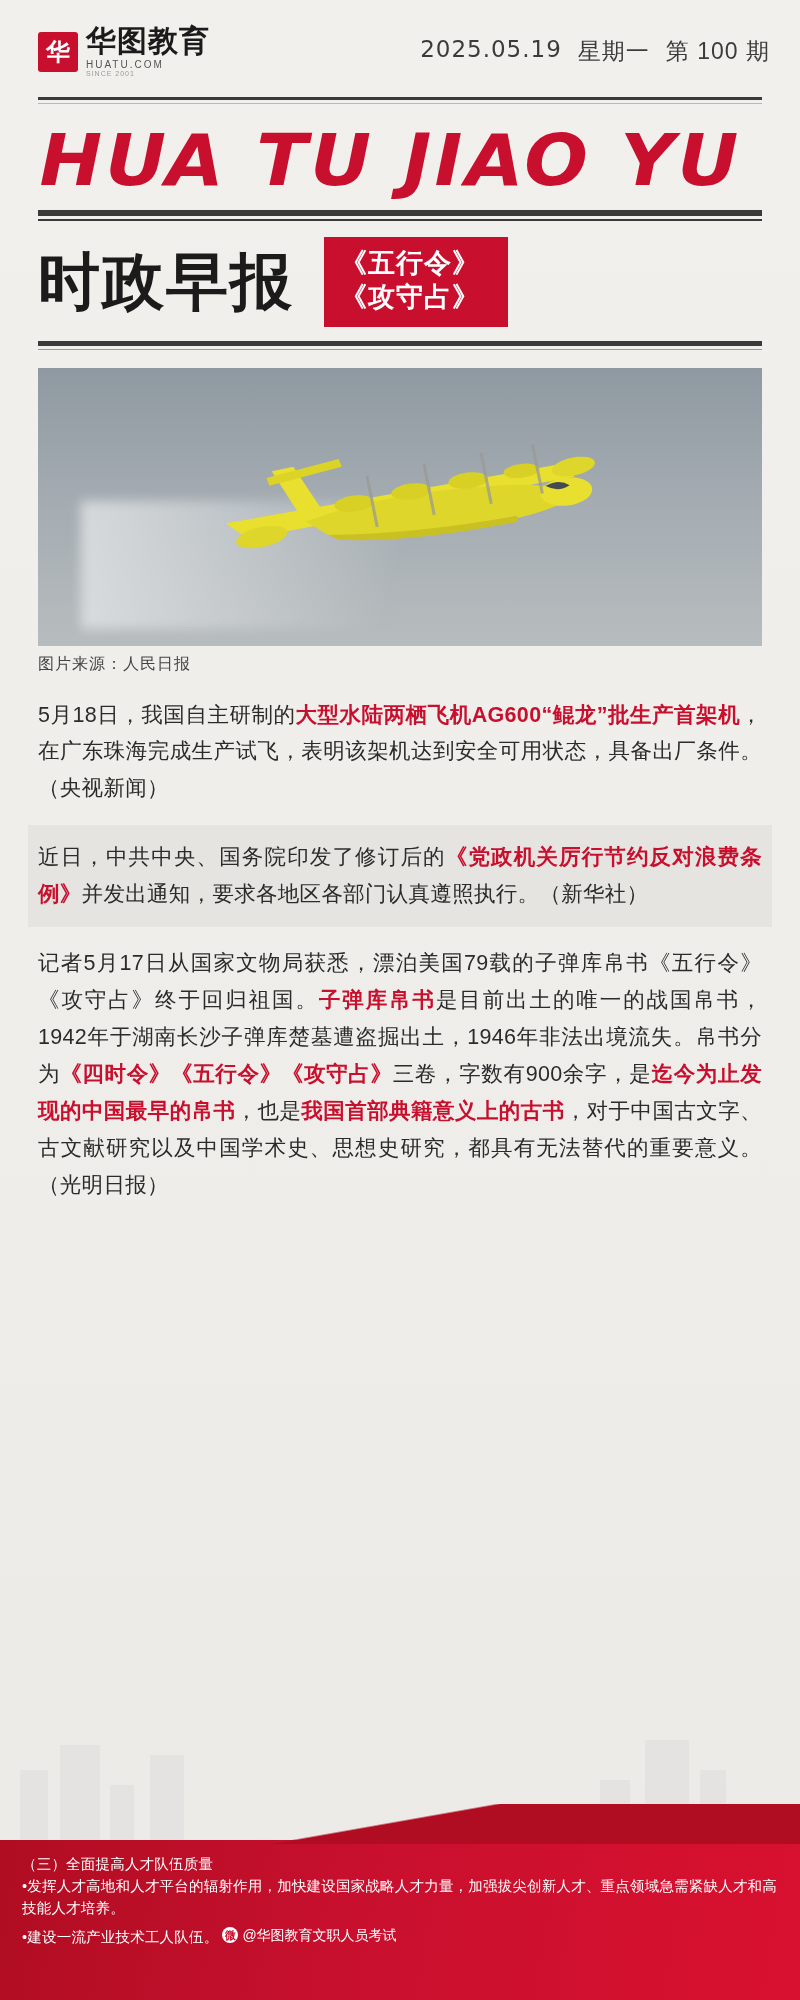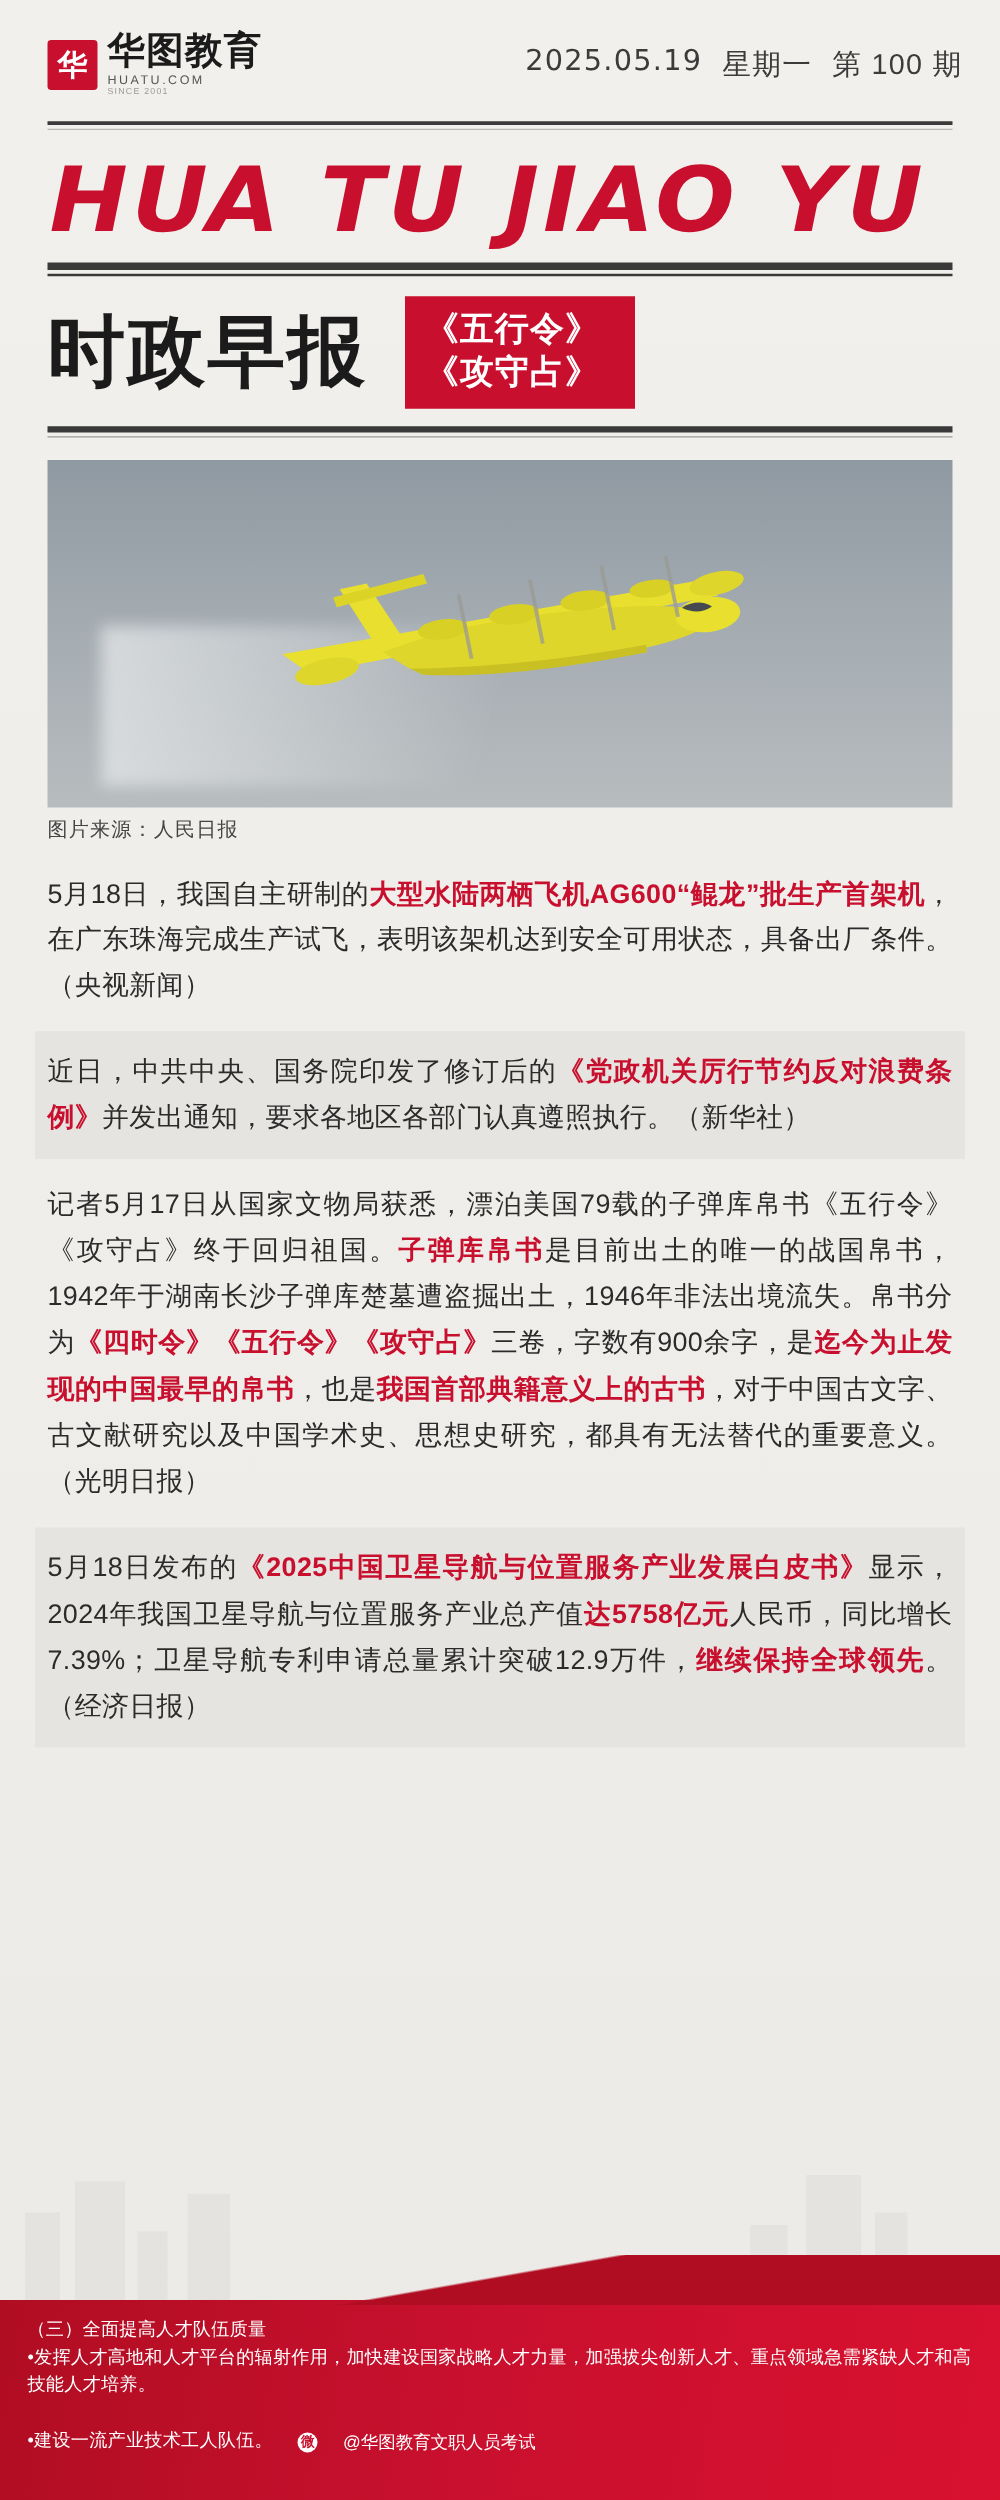--- a/index.html
+++ b/index.html
@@ -190,24 +190,23 @@
     font-weight: bold;
     margin-bottom: 4px;
     letter-spacing: 0.5px;
   }
   .b-line {
     font-size: 14.5px;
     line-height: 1.5;
     letter-spacing: 0.2px;
   }
   .b-foot {
-    margin-top: 24px;
-    display: flex;
-    align-items: center;
-    gap: 20px;
+    margin-top: 8px;
+    display: flex;
+    gap: 4px;
     font-size: 14px;
   }
   .weibo-icon {
     display: inline-block;
     width: 16px; height: 16px;
     background: #fff;
     color: #c8102e;
     border-radius: 50%;
     font-size: 11px;
     text-align: center;
@@ -304,21 +303,20 @@
         <path d="M362 72 q14 -6 24 2 q-12 6 -24 -2 z" fill="#444a50"></path>
       </svg>
     </div>
     <div class="caption">图片来源：人民日报</div>
   </div>
 
   <div class="body">
     <div class="para" id="p0"><span>5月18日，我国自主研制的</span><span class="hl">大型水陆两栖飞机AG600“鲲龙”批生产首架机</span><span>，在广东珠海完成生产试飞，表明该架机达到安全可用状态，具备出厂条件。（央视新闻）</span></div>
     <div class="para shaded" id="p1"><span>近日，中共中央、国务院印发了修订后的</span><span class="hl">《党政机关厉行节约反对浪费条例》</span><span>并发出通知，要求各地区各部门认真遵照执行。（新华社）</span></div>
     <div class="para" id="p2"><span>记者5月17日从国家文物局获悉，漂泊美国79载的子弹库帛书《五行令》《攻守占》终于回归祖国。</span><span class="hl">子弹库帛书</span><span>是目前出土的唯一的战国帛书，1942年于湖南长沙子弹库楚墓遭盗掘出土，1946年非法出境流失。帛书分为</span><span class="hl">《四时令》《五行令》《攻守占》</span><span>三卷，字数有900余字，是</span><span class="hl">迄今为止发现的中国最早的帛书</span><span>，也是</span><span class="hl">我国首部典籍意义上的古书</span><span>，对于中国古文字、古文献研究以及中国学术史、思想史研究，都具有无法替代的重要意义。（光明日报）</span></div>
-    <div class="para shaded" id="p3"><span>5月18日发布的</span><span class="hl">《2025中国卫星导航与位置服务产业发展白皮书》</span><span>显示，2024年我国卫星导航与位置服务产业总产值</span><span class="hl">达5758亿元</span><span>人民币，同比增长7.39%；卫星导航专利申请总量累计突破12.9万件，</span><span class="hl">继续保持全球领先</span><span>。（经济日报）</span></div>
   </div>
 
   <div class="skyline"></div>
 
   <div class="bottom">
     <div class="b-line">（三）全面提高人才队伍质量</div>
     <div class="b-line">•发挥人才高地和人才平台的辐射作用，加快建设国家战略人才力量，加强拔尖创新人才、重点领域急需紧缺人才和高技能人才培养。</div>
     <div class="b-foot">
       <span class="b-line">•建设一流产业技术工人队伍。</span>
       <span class="weibo-icon">微</span>

